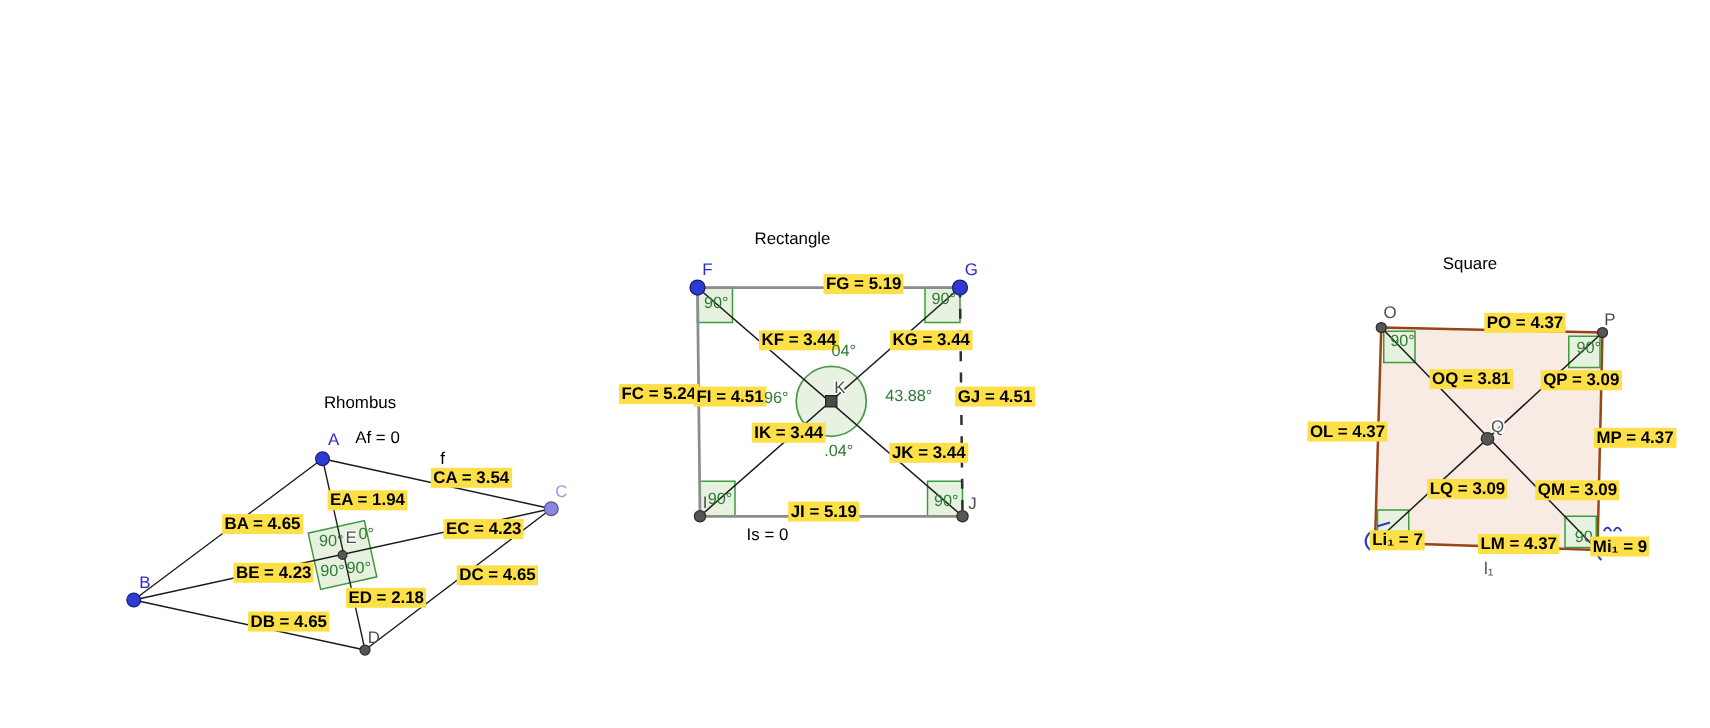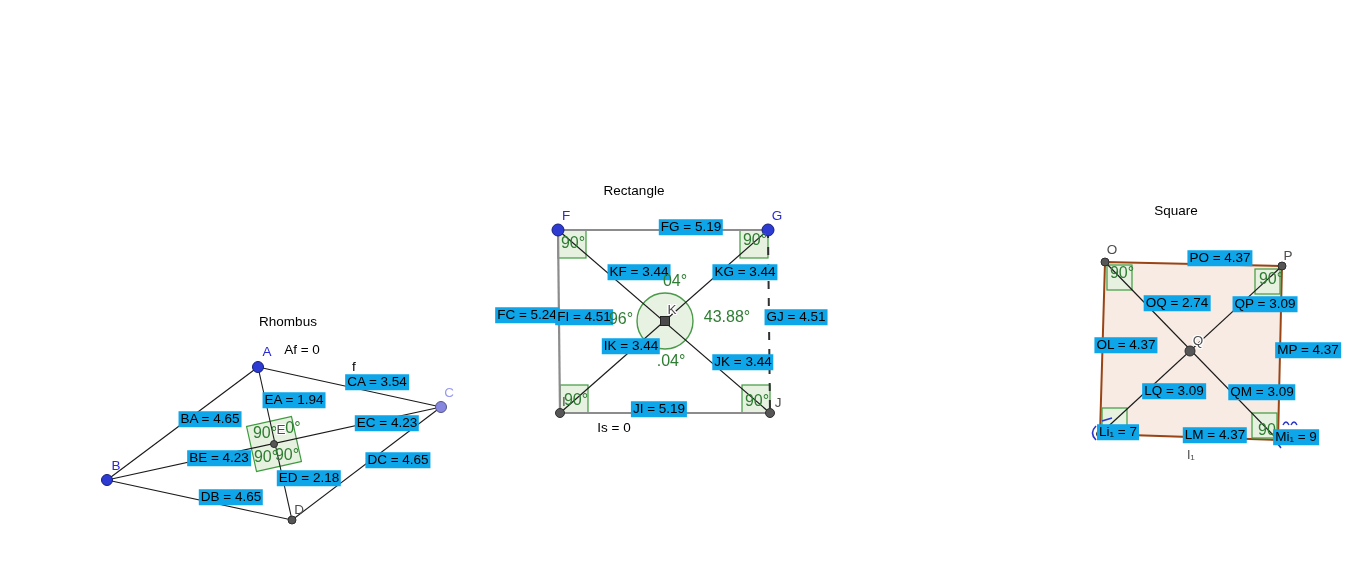--- a/index.html
+++ b/index.html
@@ -5,26 +5,26 @@
   html,body{margin:0;padding:0;background:#fff;}
   .canvas{
     position:relative;width:1368px;height:582px;background:#fff;overflow:hidden;
     font-family:"Liberation Sans",sans-serif;
   }
   svg.layer{position:absolute;left:0;top:0;}
   .lbl{
     position:absolute;transform:translate(-50%,-50%);
     white-space:nowrap;font-size:13.5px;color:#000;line-height:1.15;
   }
-  .bg{background:#0ea5e9;padding:0 2px;}
+  .bg{background:#fde047;padding:0 2px;font-weight:bold;}
   .pt-blue{color:#2a2ad0;}
   .pt-lblue{color:#9a9af0;}
   .pt-gray{color:#4d4d4d;}
   .halo{text-shadow:1px 1px 0 #fff,-1px -1px 0 #fff,1px -1px 0 #fff,-1px 1px 0 #fff,0 1px 0 #fff,0 -1px 0 #fff,1px 0 0 #fff,-1px 0 0 #fff;}
-  .ang{color:#2e7d32;font-size:16px;}
+  .ang{color:#2e7d32;font-size:13px;}
 </style>
 </head>
 <body>
 
 <div class="canvas">
 
   <svg class="layer" width="1368" height="582" viewBox="0 0 1368 582">
 
     <g>
       <g transform="rotate(-12.5 274 444)">
@@ -127,23 +127,23 @@
   <div class="lbl ang" style="left:757px;top:401px">90°</div>
   <div class="lbl pt-gray" style="left:778px;top:403px">J</div>
   <div class="lbl" style="left:614px;top:428px">Is = 0</div>
 
   <div class="lbl" style="left:1176px;top:211px">Square</div>
   <div class="lbl pt-gray" style="left:1112px;top:250px">O</div>
   <div class="lbl bg" style="left:1220px;top:258px">PO = 4.37</div>
   <div class="lbl pt-gray" style="left:1288px;top:256px">P</div>
   <div class="lbl ang" style="left:1122px;top:273px">90°</div>
   <div class="lbl ang" style="left:1271px;top:279px">90°</div>
-  <div class="lbl bg" style="left:1177px;top:303px">OQ = 2.74</div>
+  <div class="lbl bg" style="left:1177px;top:303px">OQ = 3.81</div>
   <div class="lbl bg" style="left:1265px;top:304px">QP = 3.09</div>
-  <div class="lbl bg" style="left:1126px;top:345px">OL = 4.37</div>
+  <div class="lbl bg" style="left:1078px;top:345px">OL = 4.37</div>
   <div class="lbl pt-gray halo" style="left:1198px;top:341px">Q</div>
   <div class="lbl bg" style="left:1308px;top:350px">MP = 4.37</div>
   <div class="lbl bg" style="left:1174px;top:391px">LQ = 3.09</div>
   <div class="lbl bg" style="left:1262px;top:392px">QM = 3.09</div>
   <div class="lbl bg" style="left:1118px;top:432px">Li₁ = 7</div>
   <div class="lbl bg" style="left:1215px;top:435px">LM = 4.37</div>
   <div class="lbl ang" style="left:1267px;top:430px">90</div>
   <div class="lbl bg" style="left:1296px;top:437px">Mi₁ = 9</div>
   <div class="lbl pt-gray" style="left:1191px;top:455px">l₁</div>
 

